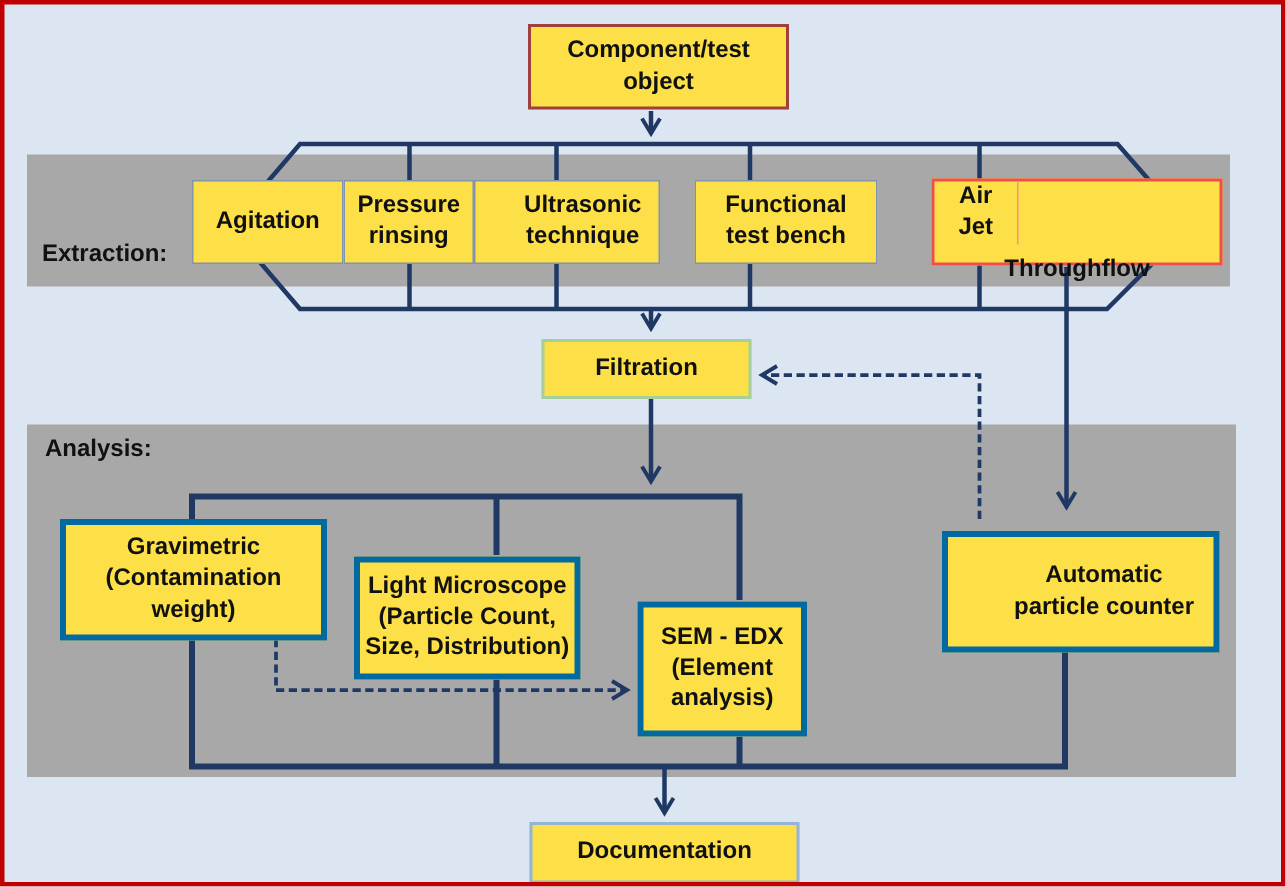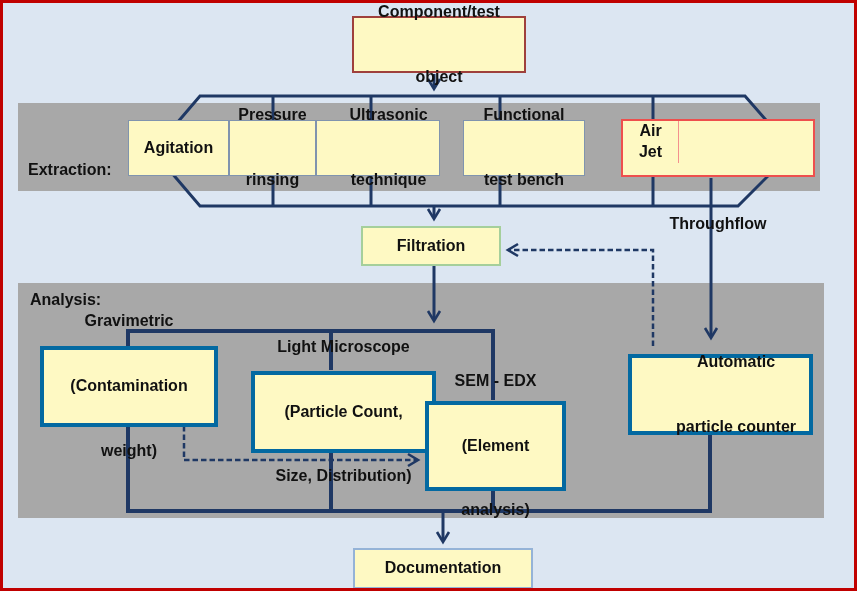--- a/index.html
+++ b/index.html
@@ -14,44 +14,43 @@
   .band{position:absolute;background:#a8a8a8;z-index:1;}
   #extraction-band{left:15px;top:100px;width:802px;height:88px;}
   #analysis-band{left:15px;top:280px;width:806px;height:235px;}
   .band-label{
     position:absolute;z-index:3;font-weight:bold;font-size:16px;color:#111;
   }
   #extraction-label{left:25px;top:110px;margin-top:48px;}
   #analysis-label{left:27px;top:288px;}
   svg#flow{position:absolute;left:0;top:0;z-index:2;}
   .box{
-    position:absolute;z-index:3;background:#fef9c3;
+    position:absolute;z-index:3;background:#fde047;
     display:flex;flex-direction:column;align-items:center;justify-content:center;
     text-align:center;font-weight:bold;font-size:16px;line-height:1.3;color:#111;
     box-sizing:border-box;
-    gap:44px;
   }
   #component-box{left:349px;top:13px;width:174px;height:57px;border:2px solid #9f403c;}
   .exbox{border:1.5px solid #8094ae;}
   #agitation-box{left:125px;top:117px;width:101px;height:56px;}
   #pressure-box{left:226px;top:117px;width:87px;height:56px;}
   #ultrasonic-box{left:313px;top:117px;width:124px;height:56px;padding-left:21px;}
   #functional-box{left:460px;top:117px;width:122px;height:56px;}
   #airjet-group{
     left:618px;top:116px;width:194px;height:58px;border:2px solid #ee4f4d;
     flex-direction:column;align-items:stretch;justify-content:flex-start;padding:0;
   }
   #airjet-cell{width:55px;border-right:1.5px solid #f4908e;display:flex;flex-direction:column;
     align-items:center;justify-content:center;}
   #throughflow-cell{flex:1;display:flex;justify-content:center;align-items:flex-start;padding-top:7px;}
   #filtration-box{left:358px;top:223px;width:140px;height:40px;border:2px solid #a5cf9b;}
   .anbox{border:4px solid #0369a1;}
   #gravimetric-box{left:37px;top:343px;width:178px;height:81px;}
-  #lightmicro-box{left:248px;top:368px;width:185px;height:82px;}
-  #semedx-box{left:422px;top:398px;width:141px;height:90px;}
+  #lightmicro-box{left:233px;top:368px;width:151px;height:82px;}
+  #semedx-box{left:422px;top:398px;width:113px;height:90px;}
   #apc-box{left:625px;top:351px;width:185px;height:81px;padding-left:31px;}
   #documentation-box{left:350px;top:545px;width:180px;height:41px;border:2px solid #95b3d7;}
 </style>
 </head>
 <body>
 
 <div id="canvas">
 
   <div class="band" id="extraction-band"></div>
   <div class="band" id="analysis-band"></div>

